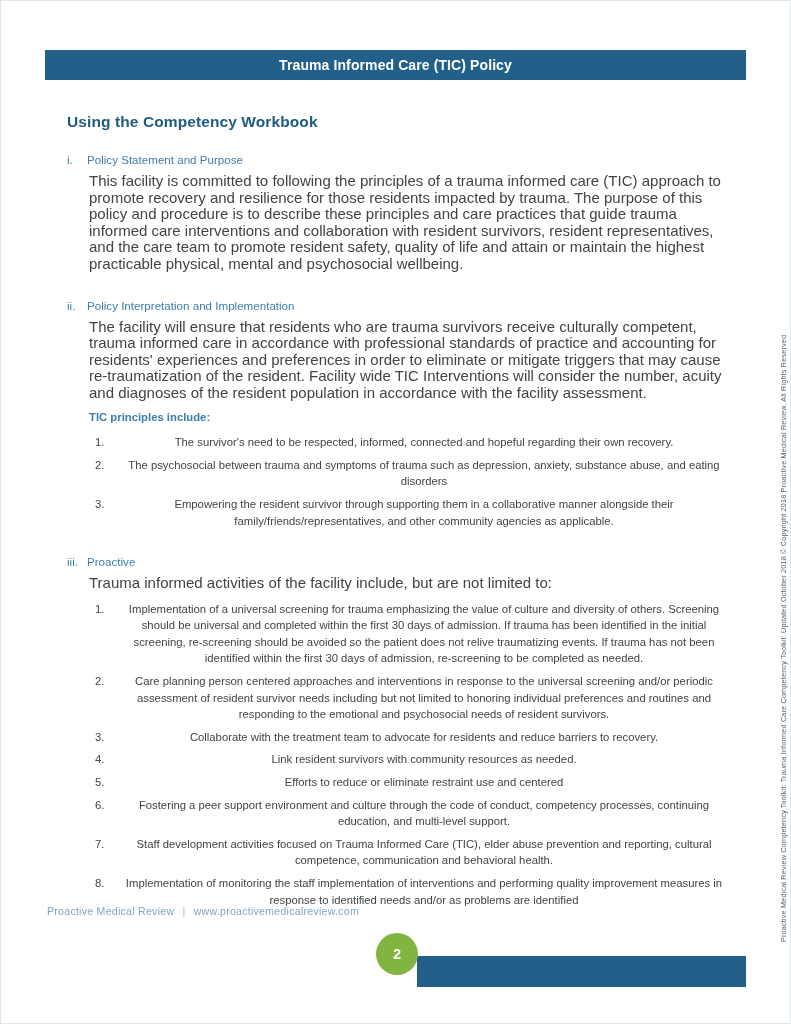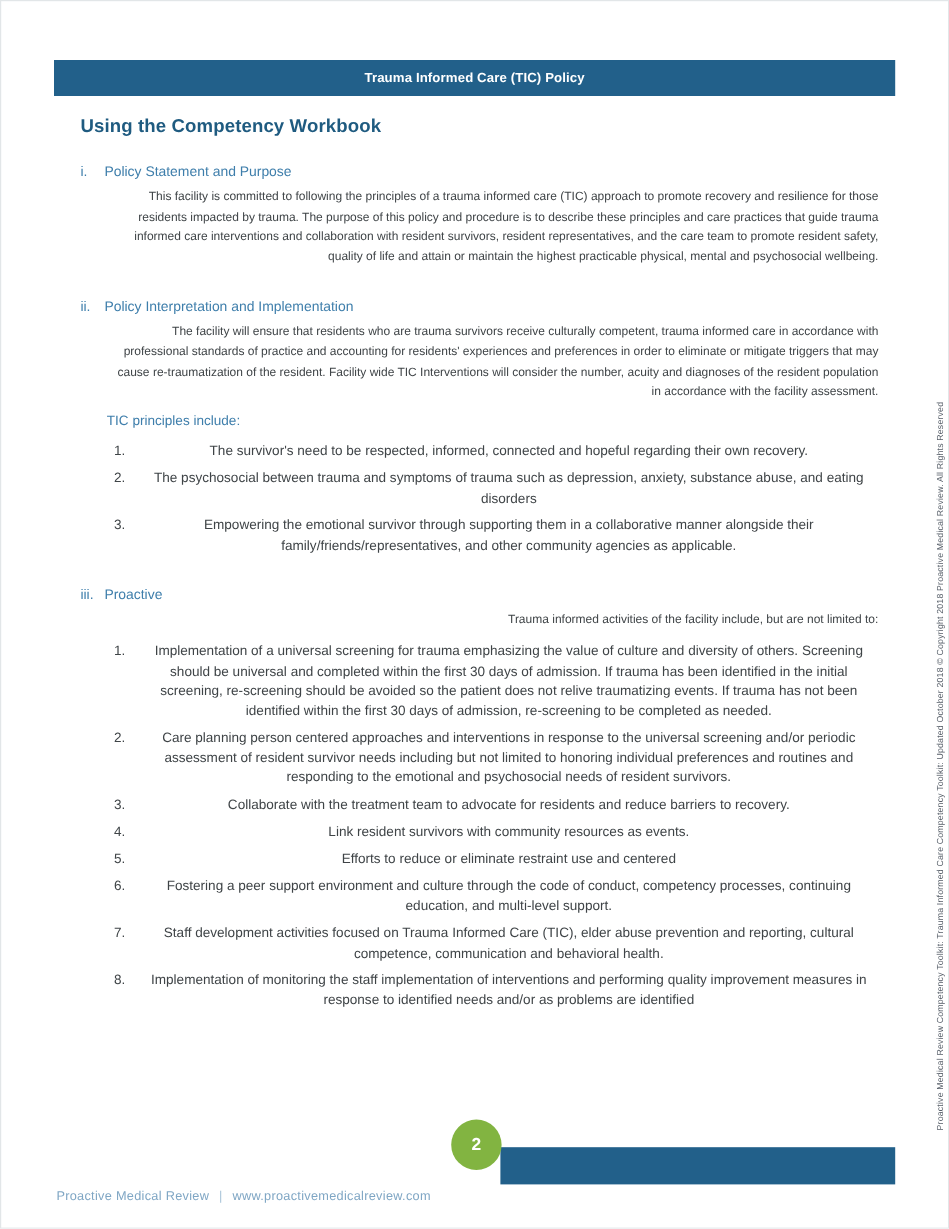--- a/index.html
+++ b/index.html
@@ -27,30 +27,30 @@
     top: 49px;
     width: 701px;
     height: 30px;
     background: #22608a;
     display: flex;
     align-items: center;
     justify-content: center;
   }
   .title-bar-text {
     color: #ffffff;
-    font-size: 11px;
+    font-size: 14px;
     font-weight: bold;
     letter-spacing: 0.1px;
   }
 
   
   .content {
     position: absolute;
     left: 66px;
-    top: 96px;
+    top: 112px;
     width: 665px;
   }
   .doc-heading {
     color: #1f5b80;
     font-size: 15.5px;
     font-weight: bold;
     margin: 0 0 22px 0;
     letter-spacing: 0.1px;
   }
 
@@ -67,32 +67,33 @@
     width: 20px;
     flex: 0 0 20px;
     text-align: left;
   }
   .section-title {
     flex: 1;
   }
 
   .para {
     color: #3f4447;
-    font-size: 10px;
+    font-size: 15px;
     line-height: 16.6px;
     margin: 0 0 3px 0;
     padding-left: 22px;
-    text-align: right;
+    text-align: left;
   }
   .sub-lead {
     color: #3e7eab;
     font-size: 11.3px;
     line-height: 16.6px;
     margin: 7px 0 0 0;
     padding-left: 22px;
+    font-weight: bold;
   }
 
   ol.numlist {
     list-style: none;
     margin: 9px 0 0 0;
     padding: 0 0 0 28px;
   }
   ol.numlist > li {
     display: flex;
     color: #3f4447;
@@ -152,21 +153,21 @@
     display: flex;
     align-items: center;
     justify-content: center;
     color: #ffffff;
     font-size: 14.5px;
     font-weight: bold;
   }
   .footer-text {
     position: absolute;
     left: 46px;
-    top: 990px;
+    top: 904px;
     font-size: 10.6px;
     color: #7fa6c4;
     letter-spacing: 0.25px;
     white-space: nowrap;
   }
   .footer-sep {
     color: #a8c4d8;
     padding: 0 5px;
   }
 </style>
@@ -202,21 +203,21 @@
         <li>
           <span class="marker">1.</span>
           <span class="itemtext">The survivor's need to be respected, informed, connected and hopeful regarding their own recovery.</span>
         </li>
         <li>
           <span class="marker">2.</span>
           <span class="itemtext">The psychosocial between trauma and symptoms of trauma such as depression, anxiety, substance abuse, and eating disorders</span>
         </li>
         <li>
           <span class="marker">3.</span>
-          <span class="itemtext">Empowering the emotional survivor through supporting them in a collaborative manner alongside their family/friends/representatives, and other community agencies as applicable.</span>
+          <span class="itemtext">Empowering the resident survivor through supporting them in a collaborative manner alongside their family/friends/representatives, and other community agencies as applicable.</span>
         </li>
       </ol>
     </div>
 
     <div class="section gap-top">
       <div class="section-head">
         <span class="section-num">iii.</span>
         <span class="section-title">Proactive</span>
       </div>
       <p class="para">Trauma informed activities of the facility include, but are not limited to:</p>
@@ -228,21 +229,21 @@
         <li>
           <span class="marker">2.</span>
           <span class="itemtext">Care planning person centered approaches and interventions in response to the universal screening and/or periodic assessment of resident survivor needs including but not limited to honoring individual preferences and routines and responding to the emotional and psychosocial needs of resident survivors.</span>
         </li>
         <li>
           <span class="marker">3.</span>
           <span class="itemtext">Collaborate with the treatment team to advocate for residents and reduce barriers to recovery.</span>
         </li>
         <li>
           <span class="marker">4.</span>
-          <span class="itemtext">Link resident survivors with community resources as events.</span>
+          <span class="itemtext">Link resident survivors with community resources as needed.</span>
         </li>
         <li>
           <span class="marker">5.</span>
           <span class="itemtext">Efforts to reduce or eliminate restraint use and centered</span>
         </li>
         <li>
           <span class="marker">6.</span>
           <span class="itemtext">Fostering a peer support environment and culture through the code of conduct, competency processes, continuing education, and multi-level support.</span>
         </li>
         <li>

